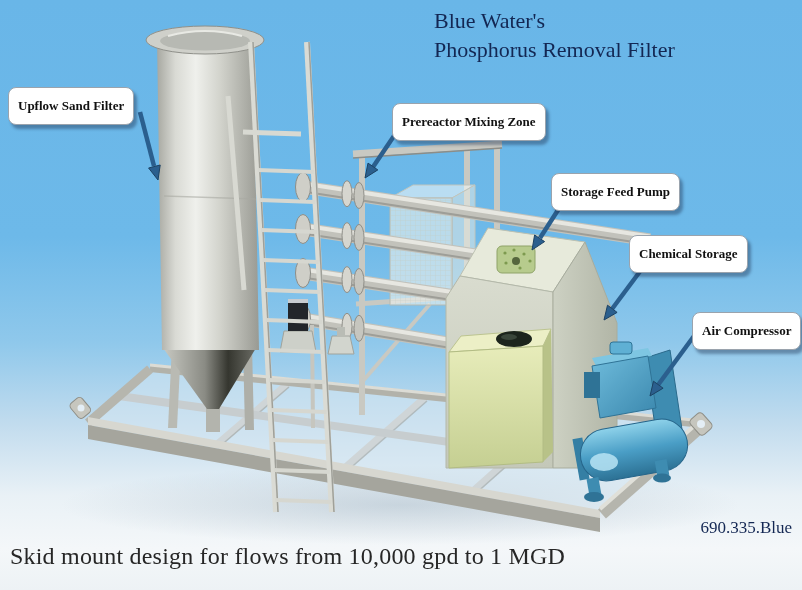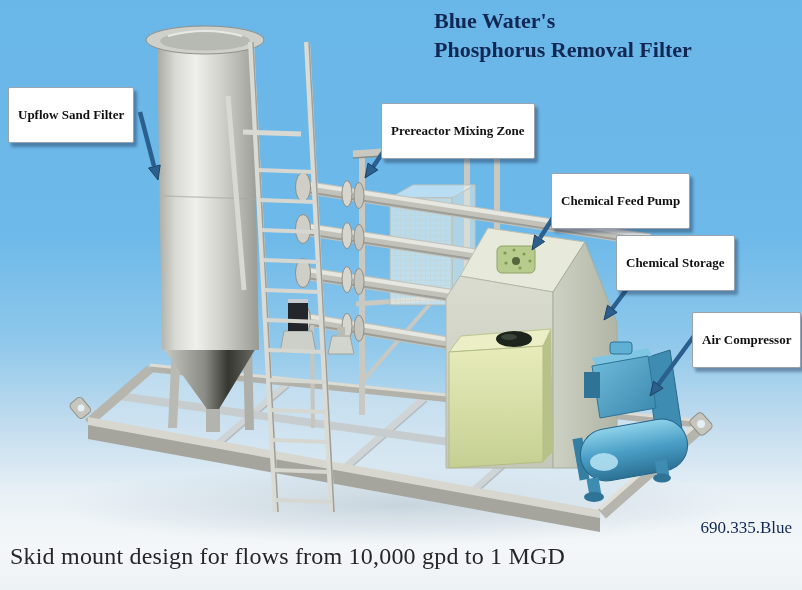--- a/index.html
+++ b/index.html
@@ -4,26 +4,26 @@
 <style>
   html,body{margin:0;padding:0;background:#888;}
   #stage{
     position:relative;width:802px;height:590px;overflow:hidden;
     font-family:"Liberation Serif",serif;
     background:linear-gradient(180deg,#69b6e8 0%,#6db9e9 40%,#8fc8eb 58%,#c2dcee 72%,#e9f1f6 84%,#f4f7f9 93%,#edf2f5 100%);
   }
   #art{position:absolute;left:0;top:0;}
   .title{
     position:absolute;left:434px;top:6px;
-    font-weight:bold;font-size:22px;line-height:1.32;color:#132753;
+    font-weight:normal;font-size:22px;line-height:1.32;color:#132753;
   }
   .callout{
-    position:absolute;background:#ffffff;border:1px solid #9aa3ad;border-radius:2px;
+    position:absolute;background:#ffffff;border:1px solid #9aa3ad;border-radius:8px;
     box-shadow:3px 4px 3px rgba(30,50,80,.42);
-    font-weight:bold;font-size:13px;color:#111;padding:19px 9px;white-space:nowrap;
+    font-weight:bold;font-size:13px;color:#111;padding:10px 9px;white-space:nowrap;
   }
   .caption{
     position:absolute;left:10px;top:543px;font-size:24px;color:#262626;letter-spacing:.2px;
   }
   .contact{
     position:absolute;right:10px;top:516px;text-align:right;
     font-size:17px;line-height:1.45;color:#132753;
   }
 </style>
 </head>
@@ -247,27 +247,27 @@
   </svg>
 
   <div class="title">
     <div>Blue Water's</div>
     <div>Phosphorus Removal Filter</div>
   </div>
 
   <div class="callout" style="left:8px;top:87px;">
     <span>Upflow Sand Filter</span>
   </div>
-  <div class="callout" style="left:381px;top:103px;">
+  <div class="callout" style="left:392px;top:103px;">
     <span>Prereactor Mixing Zone</span>
   </div>
   <div class="callout" style="left:551px;top:173px;">
-    <span>Chemical Feed Pump</span>
-  </div>
-  <div class="callout" style="left:616px;top:235px;text-align:right;">
+    <span>Storage Feed Pump</span>
+  </div>
+  <div class="callout" style="left:629px;top:235px;text-align:right;">
     <span>Chemical Storage</span>
   </div>
   <div class="callout" style="left:678px;top:312px;margin-left:14px;">
     <span>Air Compressor</span>
   </div>
 
   <div class="caption">Skid mount design for flows from 10,000 gpd to 1 MGD</div>
 
   <div class="contact">
     <div>690.335.Blue</div>

